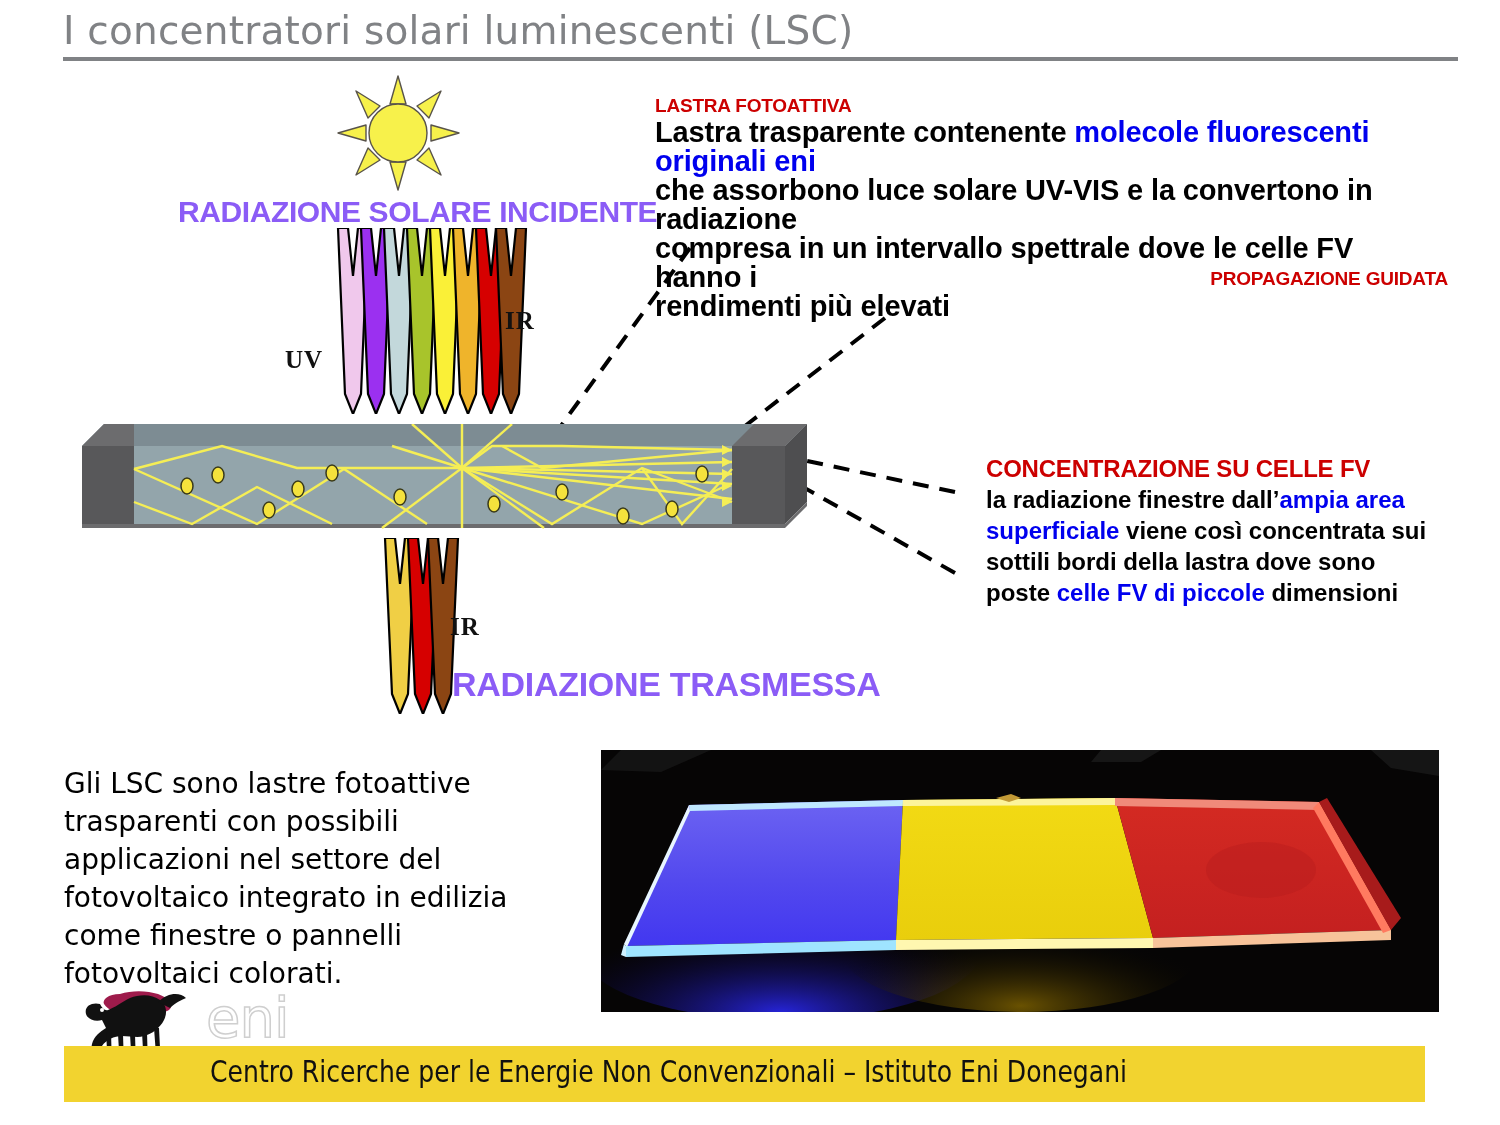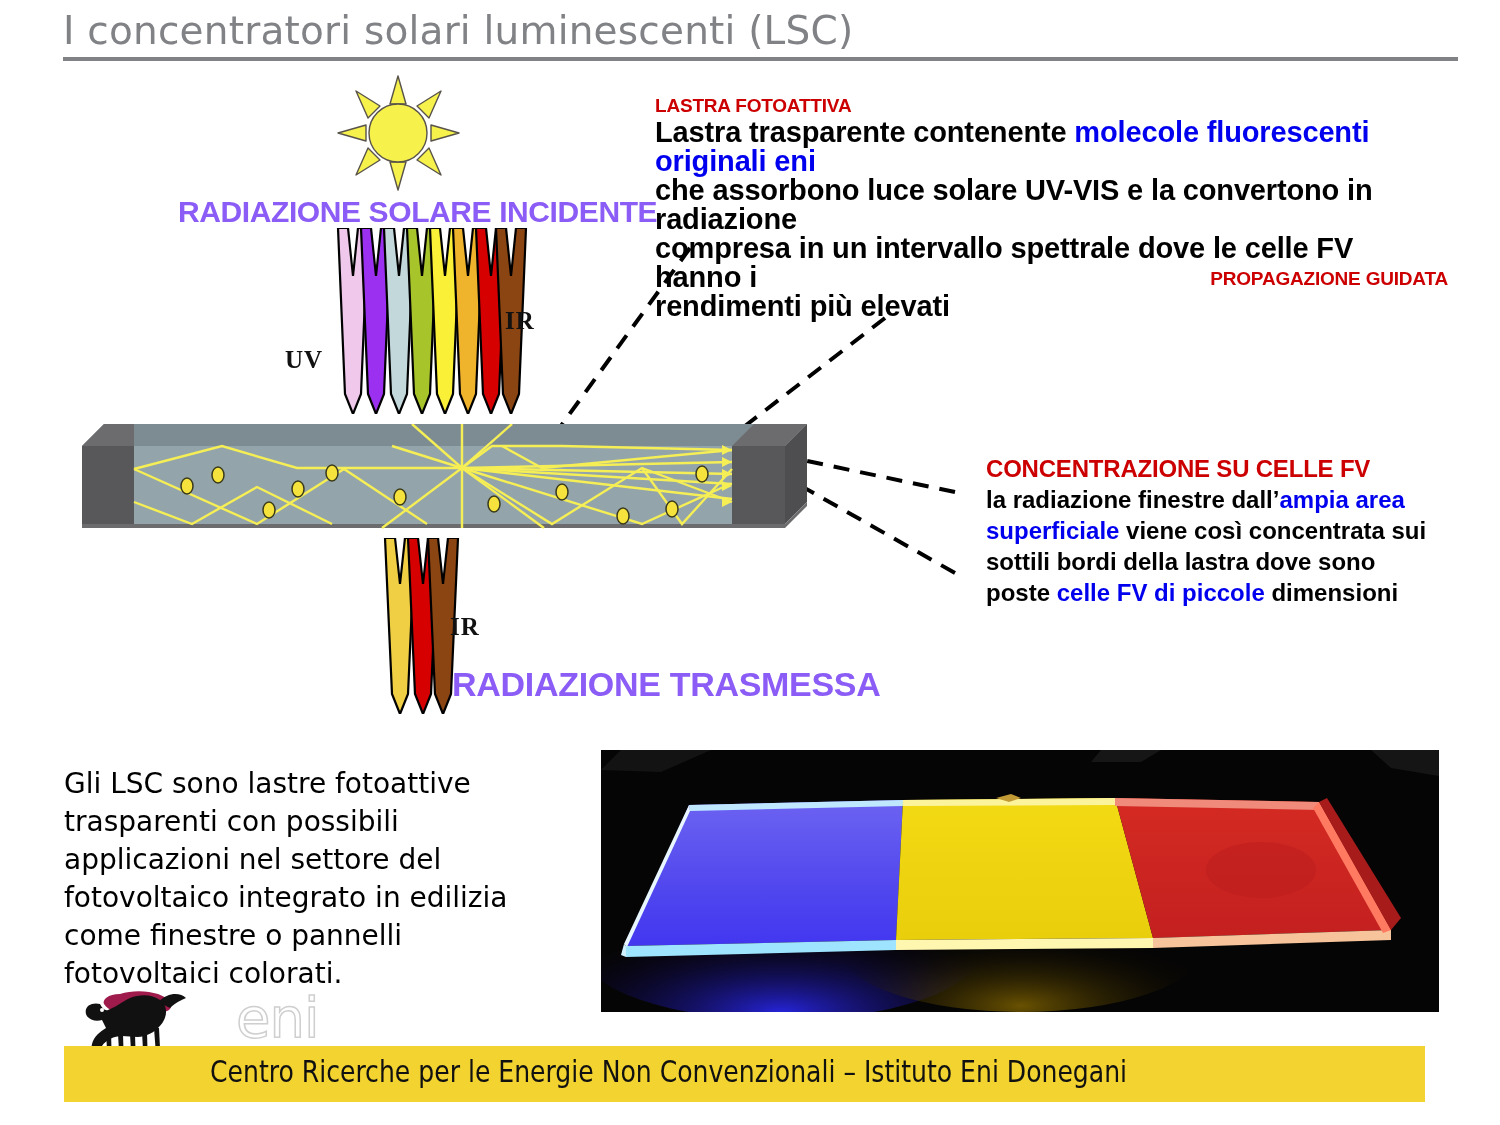--- a/index.html
+++ b/index.html
@@ -84,21 +84,21 @@
     background:#050404; overflow:hidden;
   }
 
   
   #eni-logo{position:absolute; left:78px; top:992px; width:250px; height:70px;}
   #eni-word{
     position:absolute; left:128px; top:-4px;
     font-family:"DejaVu Sans", sans-serif;
     font-size:56px; font-weight:400; color:#ffffff;
     -webkit-text-stroke:1.5px #cfcfcf;
-    letter-spacing:-1px; line-height:60px;margin-left:30px;
+    letter-spacing:-1px; line-height:60px;
   }
 
   
   #footer-bar{
     position:absolute; left:64px; top:1046px; width:1361px; height:56px;
     background:#F2D32F;
   }
   #footer-text{
     position:absolute; left:210px; top:1053px; width:1200px;
     font-family:"DejaVu Sans Condensed","Liberation Sans",sans-serif;

